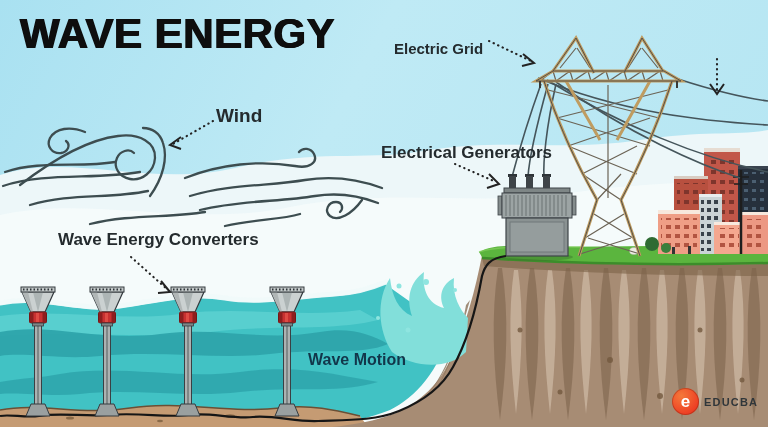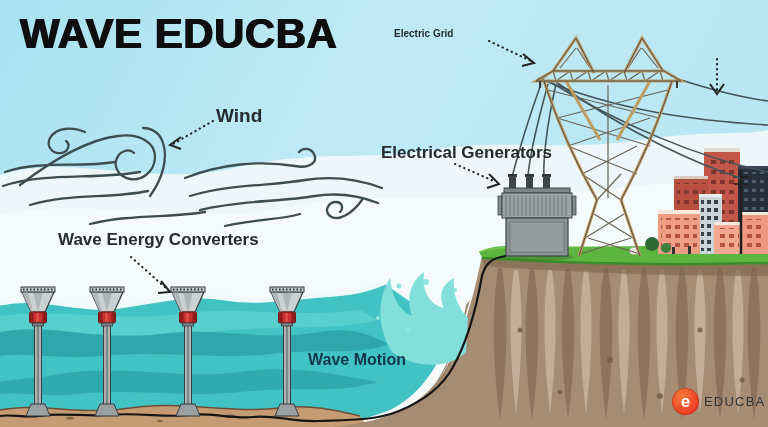--- a/index.html
+++ b/index.html
@@ -6,32 +6,32 @@
   #stage{
     position:relative;width:768px;height:427px;overflow:hidden;
     font-family:"Liberation Sans",sans-serif;
     background:linear-gradient(118deg,#a9e1f1 0%,#bfeaf5 40%,#b4e5f2 100%);
   }
   #scene{position:absolute;left:0;top:0;}
   .lbl{position:absolute;color:#242b2e;font-weight:bold;white-space:nowrap;}
   #title{left:20px;top:10px;font-size:42px;color:#0e0e0e;letter-spacing:.5px;
          text-shadow:.7px 0 0 #0e0e0e,-.7px 0 0 #0e0e0e;}
   #lbl-wind{left:216px;top:105px;font-size:19px;}
-  #lbl-grid{left:394px;top:28px;font-size:10px;}
+  #lbl-grid{left:394px;top:40px;font-size:15px;}
   #lbl-ptrans{left:670px;top:15px;width:98px;font-size:14.5px;text-align:center;line-height:1.22;white-space:normal;}
   #lbl-gen{left:381px;top:143px;font-size:17px;}
   #lbl-wec{left:58px;top:230px;font-size:17px;}
   #lbl-motion{left:308px;top:351px;font-size:16px;color:#12364a;}
   #logo{position:absolute;left:672px;top:388px;display:flex;align-items:center;gap:5px;}
   #logo-badge{width:27px;height:27px;border-radius:50%;
     background:radial-gradient(circle at 35% 30%,#f4793a,#ee3f24 70%);
     display:flex;align-items:center;justify-content:center;
     color:#fff;font-weight:bold;font-size:17px;line-height:1;
     box-shadow:0 0 0 1px rgba(120,30,10,.35) inset;}
-  #logo-text{color:#30363a;font-weight:normal;font-size:13px;letter-spacing:1.2px;}
+  #logo-text{color:#30363a;font-weight:bold;font-size:11px;letter-spacing:1.2px;}
 </style>
 </head>
 <body>
 
 <div id="stage">
 
 <svg id="scene" width="768" height="427" viewBox="0 0 768 427">
   <defs>
     <pattern id="winRed" width="9" height="10" patternUnits="userSpaceOnUse">
           <rect width="5" height="4" fill="#7E352C"></rect>
@@ -247,21 +247,21 @@
     <g stroke-width="2">
       <polyline points="181,137 170,145 181,149"></polyline>
       <polyline points="523,54 534,63 522,66"></polyline>
       <polyline points="710,84 717,94 724,84"></polyline>
       <polyline points="489,174 499,184 487,188"></polyline>
       <polyline points="161,281 170,292 158,293"></polyline>
     </g>
   </g>
 </svg>
 
-<div class="lbl" id="title">WAVE EDUCBA</div>
+<div class="lbl" id="title">WAVE ENERGY</div>
 <div class="lbl" id="lbl-wind">Wind</div>
 <div class="lbl" id="lbl-grid">Electric Grid</div>
 <div class="lbl" id="lbl-gen">Electrical Generators</div>
 <div class="lbl" id="lbl-wec">Wave Energy Converters</div>
 <div class="lbl" id="lbl-motion">Wave Motion</div>
 
 <div id="logo">
   <div id="logo-badge">e</div>
   <div id="logo-text">EDUCBA</div>
 </div>

